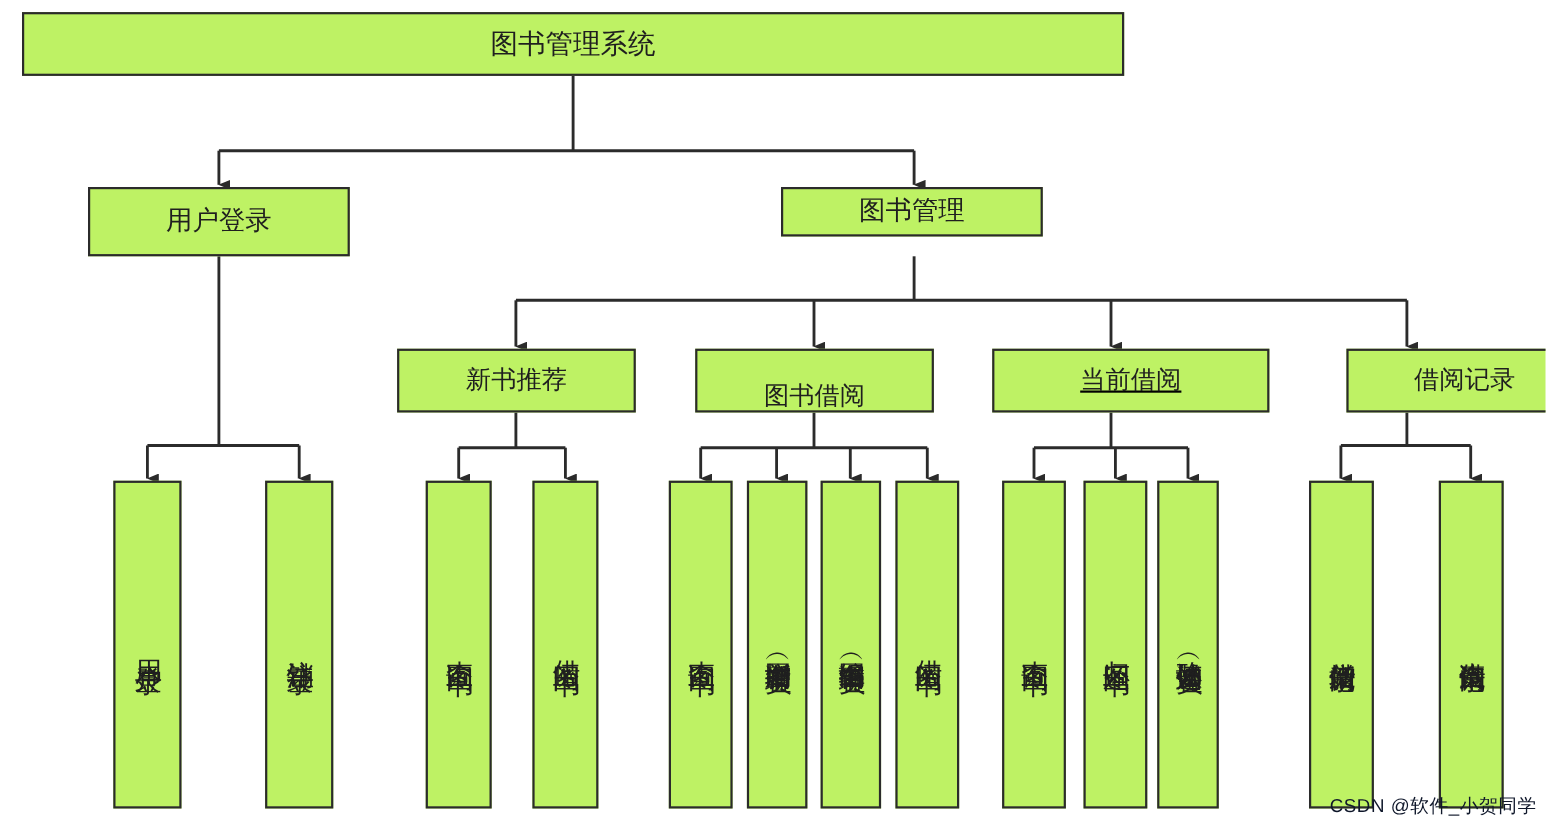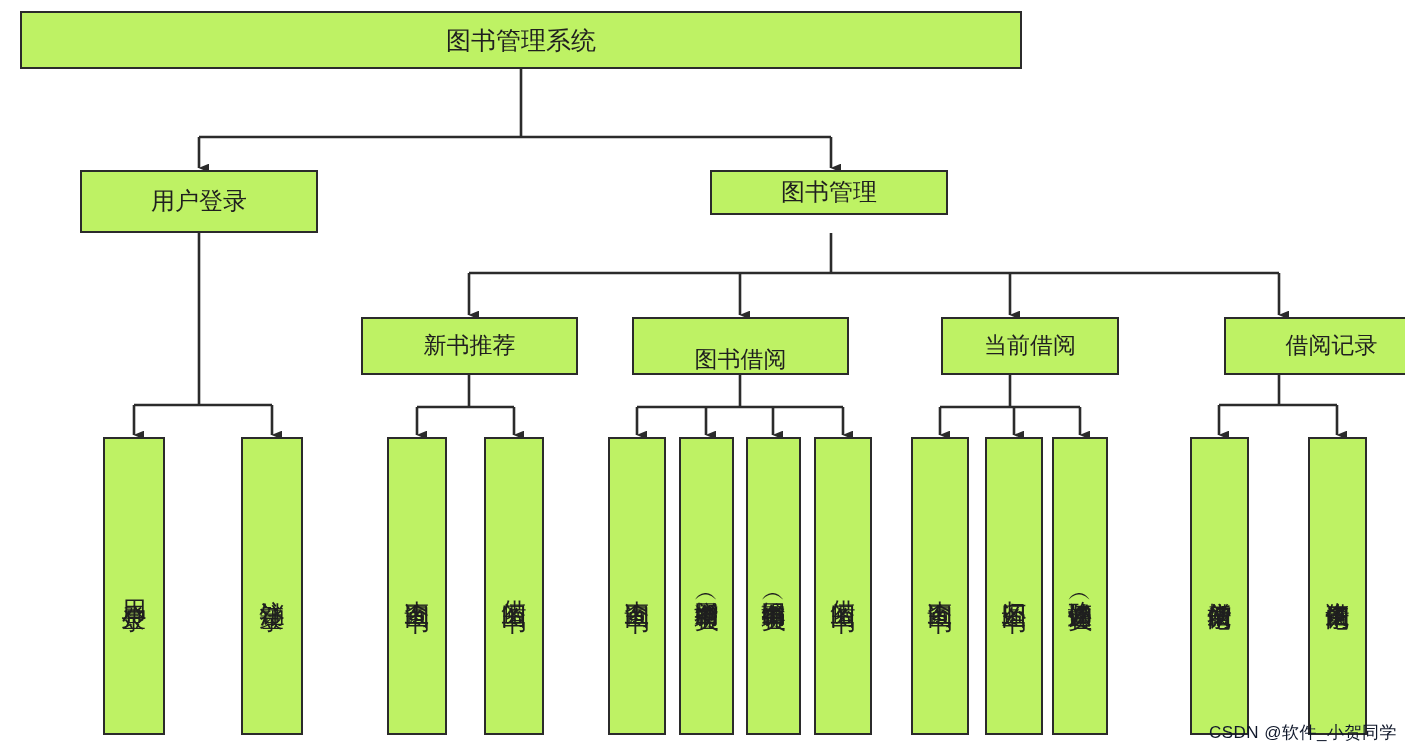--- a/index.html
+++ b/index.html
@@ -146,21 +146,21 @@
   </div>
 
   <div class="node-box level2" style="left:361px; top:317px; width:217px; height:58px;">
     <span class="node-label">新书推荐</span>
   </div>
 
   <div class="node-box level2" style="left:632px; top:317px; width:217px; height:58px;align-items:flex-end;">
     <span class="node-label">图书借阅</span>
   </div>
 
-  <div class="node-box level2" style="left:941px; top:317px; width:178px; height:58px;">
+  <div class="node-box level2" style="left:902px; top:317px; width:252px; height:58px;text-decoration:underline;">
     <span class="node-label">当前借阅</span>
   </div>
 
   <div class="node-box level2" style="left:1224px; top:317px; width:215px; height:58px;">
     <span class="node-label">借阅记录</span>
   </div>
 
   <div class="node-box leaf" style="left:103px; top:437px; width:62px; height:298px;">
     <span class="node-label">用户登录</span>
   </div>

